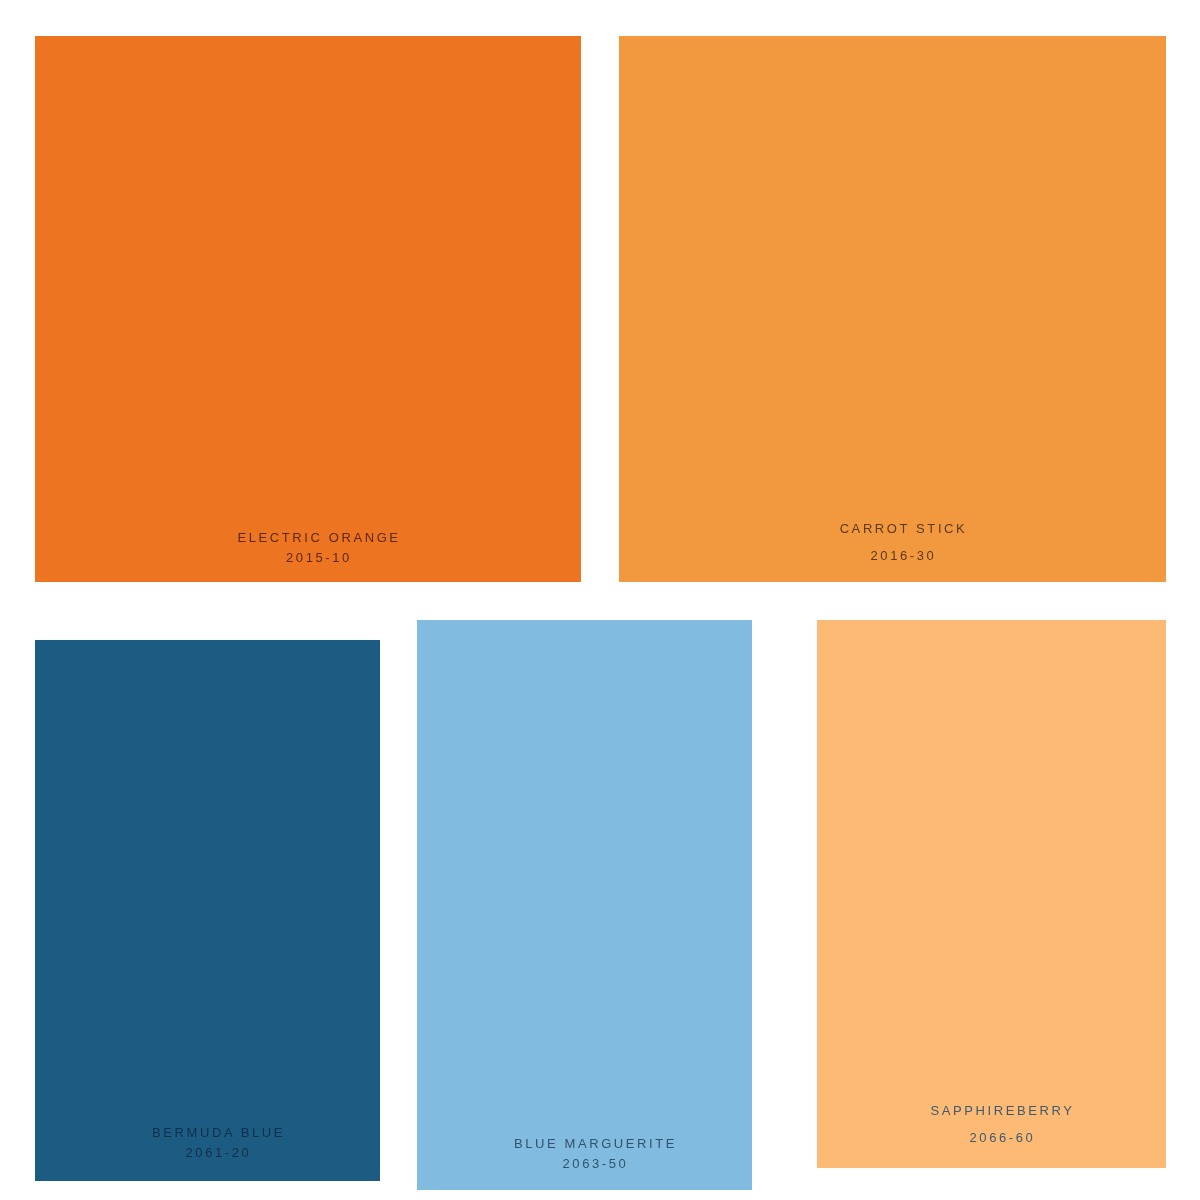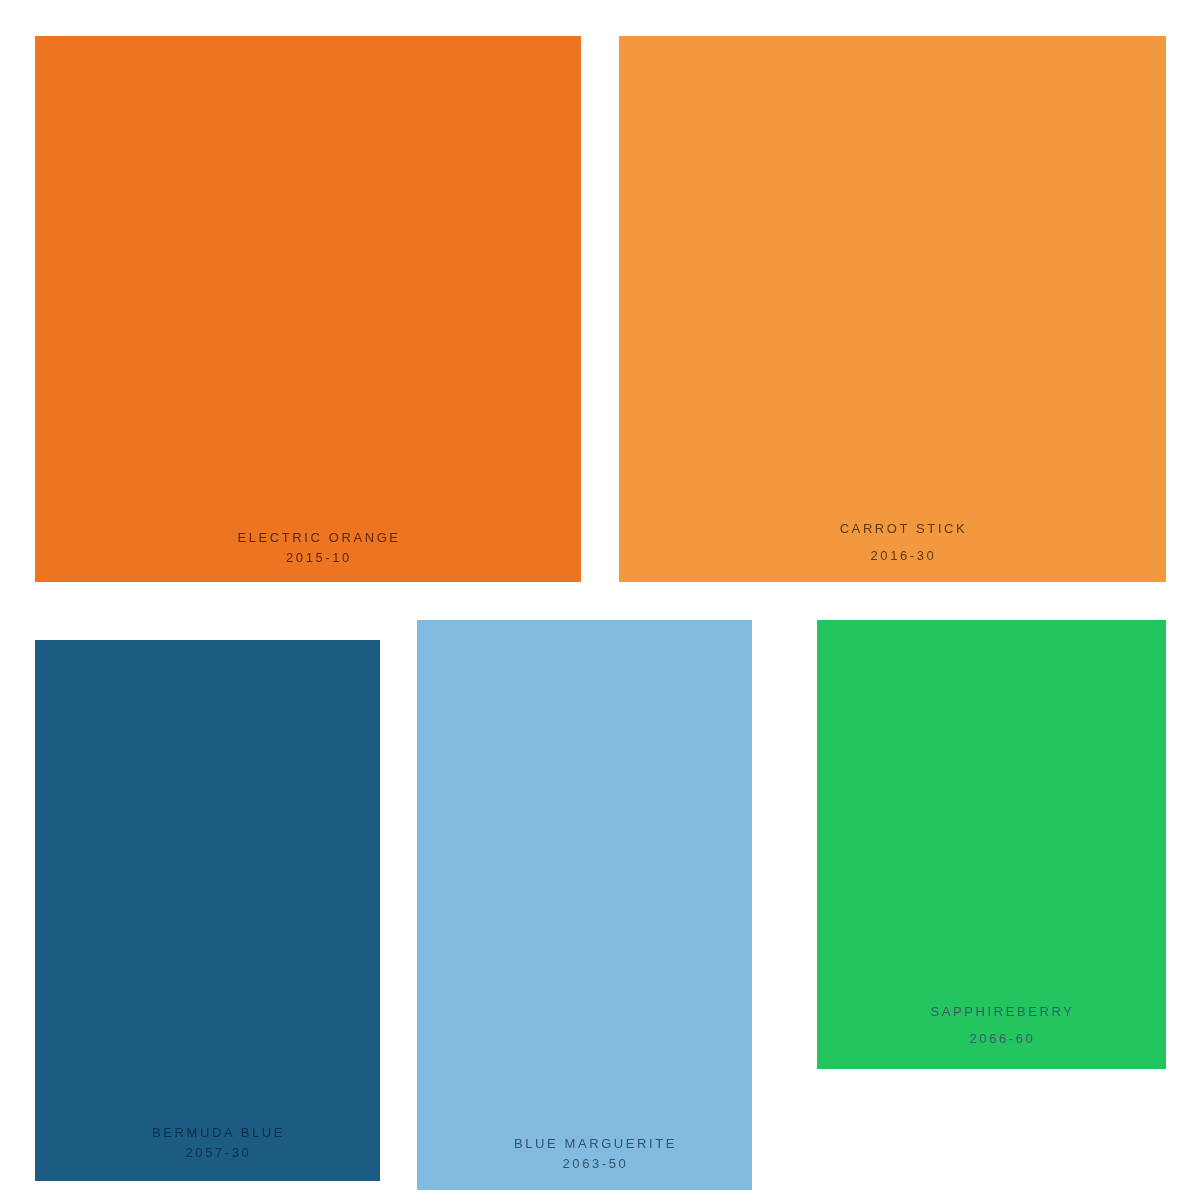--- a/index.html
+++ b/index.html
@@ -74,28 +74,28 @@
     </div>
     <div class="swatch" style="left: 619px; top: 36px; width: 547px; height: 546px; background: rgb(242, 152, 62); padding-bottom: 16px;">
       <div class="swatch-caption caption-inline" style="color: rgb(92, 58, 18);">
         <span class="swatch-name">CARROT STICK</span>
         <span class="swatch-code">2016-30</span>
       </div>
     </div>
     <div class="swatch" style="left: 35px; top: 620px; width: 345px; height: 541px; background: rgb(28, 92, 130); padding-bottom: 18px; margin-top: 20px;">
       <div class="swatch-caption" style="color: rgb(16, 48, 74);">
         <span class="swatch-name">BERMUDA BLUE</span>
-        <span class="swatch-code">2057-30</span>
+        <span class="swatch-code">2061-20</span>
       </div>
     </div>
     <div class="swatch" style="left: 417px; top: 620px; width: 335px; height: 570px; background: rgb(130, 187, 224); padding-bottom: 16px;">
       <div class="swatch-caption" style="color: rgb(50, 83, 107);">
         <span class="swatch-name">BLUE MARGUERITE</span>
         <span class="swatch-code">2063-50</span>
       </div>
     </div>
-    <div class="swatch" style="left: 817px; top: 620px; width: 349px; height: 449px; background: #22c55e; padding-bottom: 20px;">
+    <div class="swatch" style="left: 817px; top: 620px; width: 349px; height: 548px; background: #fdba74; padding-bottom: 20px;">
       <div class="swatch-caption caption-inline" style="color: rgb(61, 90, 112);">
         <span class="swatch-name">SAPPHIREBERRY</span>
         <span class="swatch-code">2066-60</span>
       </div>
     </div>
   </div>
 
 </body></html>

